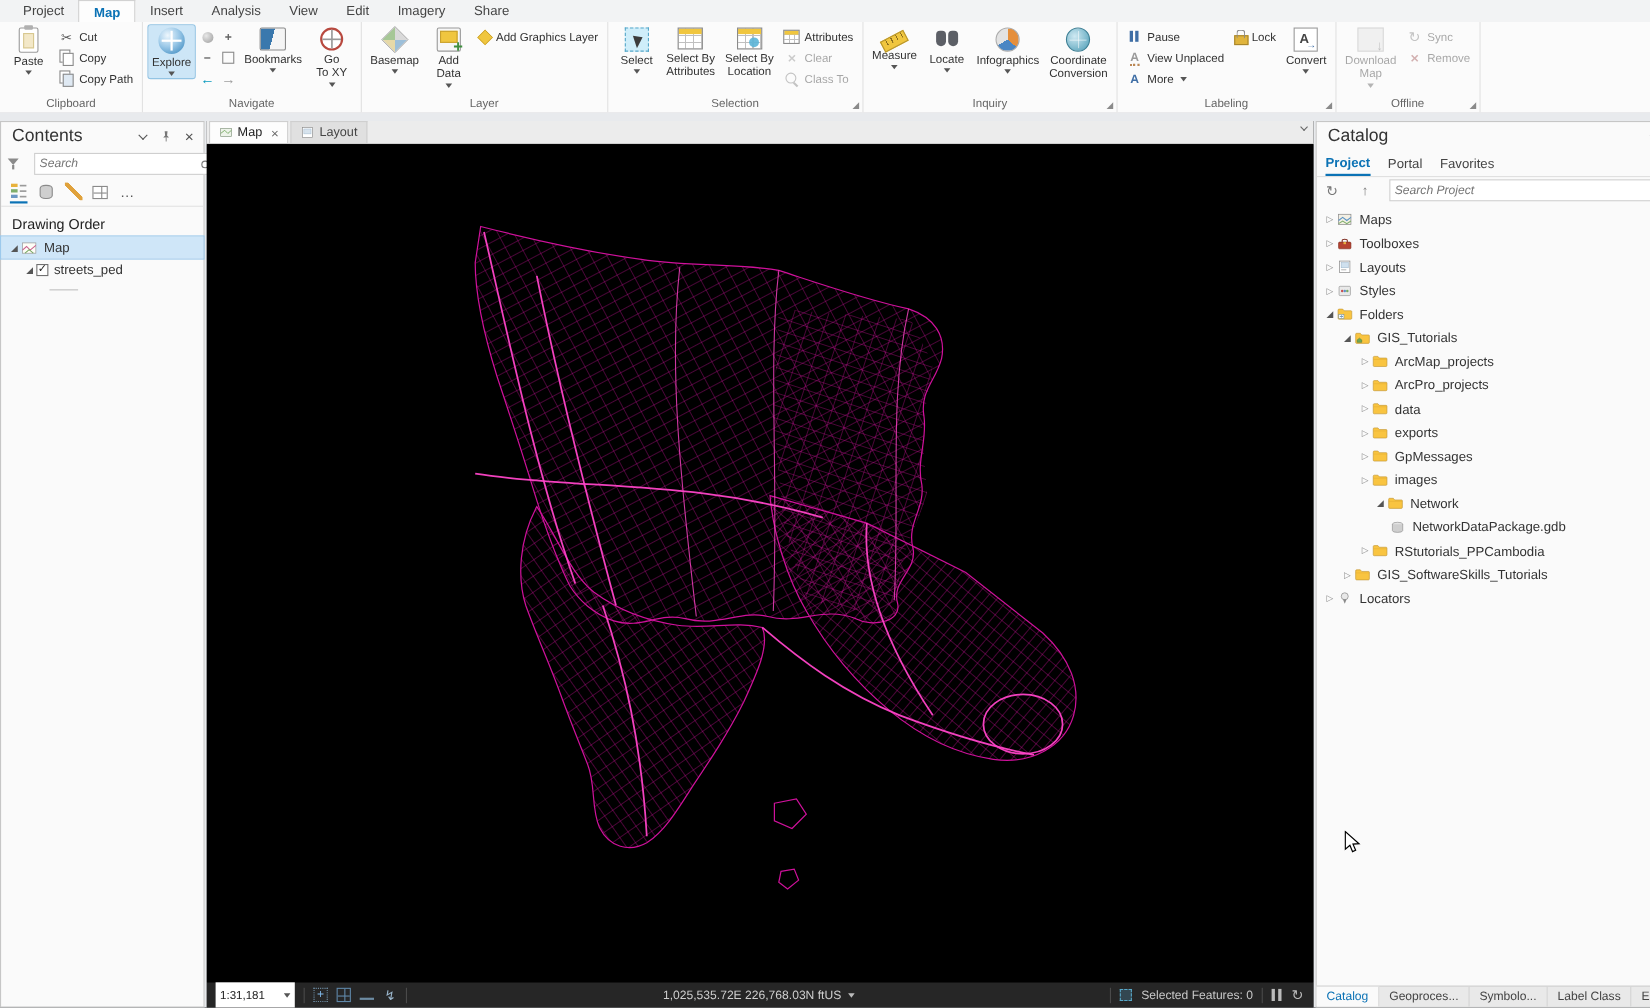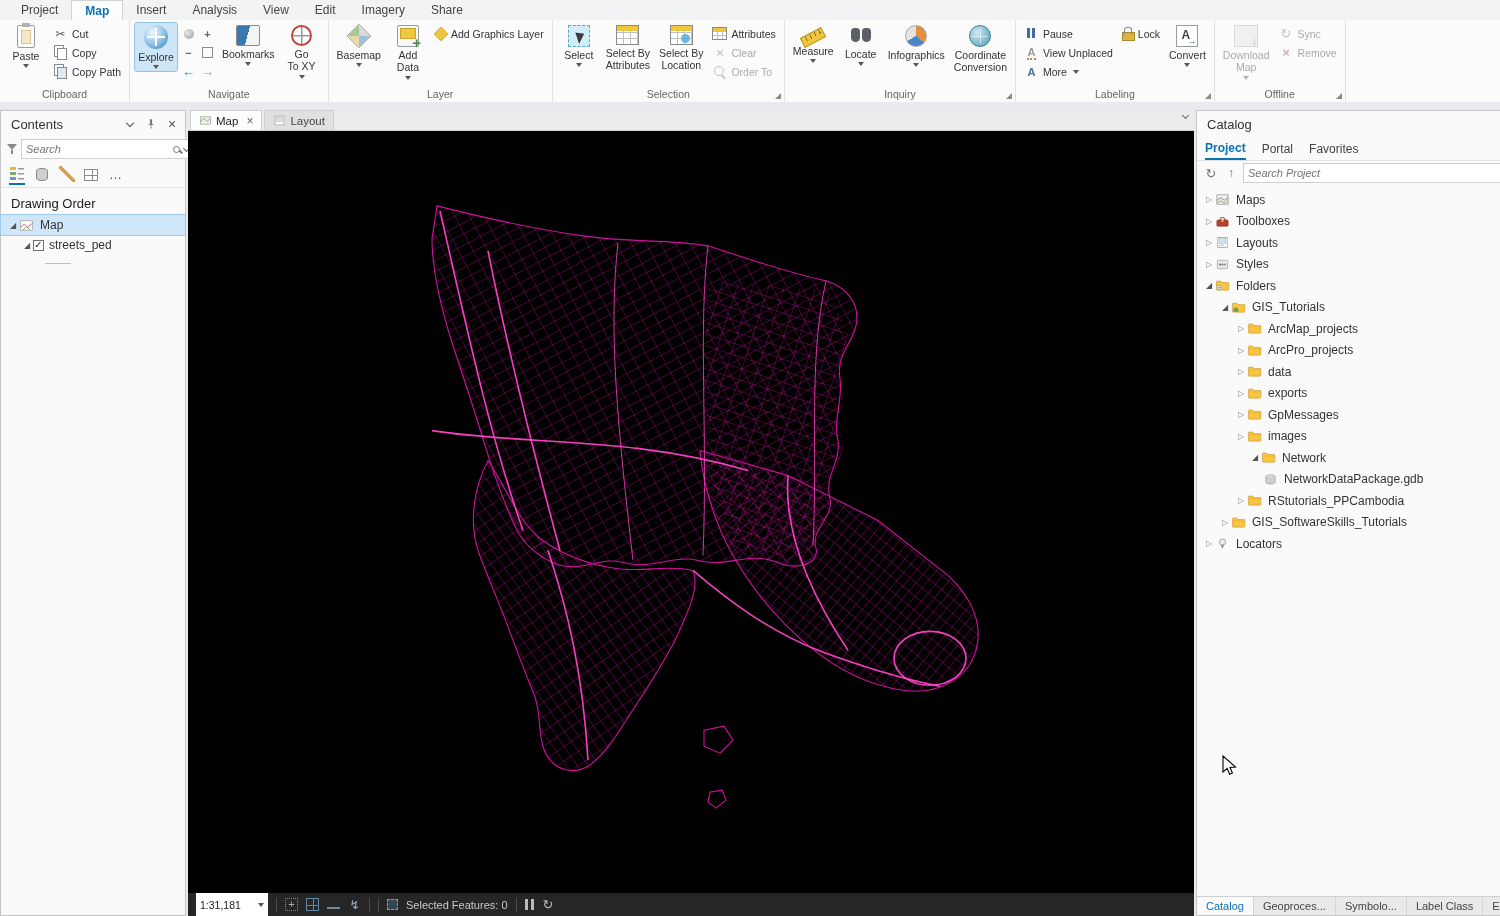--- a/index.html
+++ b/index.html
@@ -91,29 +91,29 @@
   .ic-fixed-zoom-out::before{content:"−";color:#666;font-weight:bold;}
   .ic-clear-limits::before{content:"";width:9px;height:9px;border:1.5px solid #8a8a8a;display:block;}
   .ic-prev-extent::before{content:"←";color:#0b9bbf;font-weight:bold;font-size:13px;}
   .ic-next-extent::before{content:"→";color:#9f9f9f;font-weight:bold;font-size:13px;}
 
   
   .panel{position:absolute;top:110px;bottom:0;background:#fafafa;border:1px solid #c6c6c6;display:flex;flex-direction:column;}
   #contents-panel{left:0;width:186px;}
   #catalog-panel{left:1196px;width:364px;}
   .phead{height:26px;display:flex;align-items:center;padding:0 6px 0 10px;}
-  .ptitle{font-size:13px;color:#333;flex:1;}
+  .ptitle{font-size:16px;color:#333;flex:1;}
   .picons{display:flex;align-items:center;gap:7px;}
   .pic{width:14px;height:14px;display:flex;align-items:center;justify-content:center;color:#666;cursor:pointer;}
   .pic-close::before{content:"×";font-size:14px;color:#555;}
   .chev{width:6px;height:6px;border-right:1.5px solid #555;border-bottom:1.5px solid #555;transform:rotate(45deg);margin-top:-3px;}
   .ticon{width:15px;height:15px;display:block;}
   .ticon-wrap{display:inline-flex;flex:none;margin-right:4px;}
 
-  .searchrow{display:flex;align-items:center;gap:4px;padding:2px 6px;}
+  .searchrow{display:flex;align-items:center;gap:14px;padding:2px 6px;}
   .funnel-wrap{width:14px;display:flex;flex-direction:column;align-items:center;cursor:pointer;}
   .funnel{width:0;height:0;border-left:5px solid transparent;border-right:5px solid transparent;border-top:6px solid #8a8a8a;}
   .funnel-wrap::after{content:"";width:2px;height:4px;background:#8a8a8a;}
   .searchbox{flex:1;display:flex;align-items:center;background:#fff;border:1px solid #cfcfcf;height:20px;padding:0 4px;gap:4px;}
   .searchbox input{flex:1;border:none;outline:none;font-size:11px;font-style:italic;color:#555;background:transparent;min-width:20px;font-family:"Liberation Sans",sans-serif;}
   .mag{width:7px;height:7px;border:1.5px solid #777;border-radius:50%;position:relative;flex:none;}
   .mag::after{content:"";position:absolute;width:4px;height:1.5px;background:#777;transform:rotate(45deg);right:-3.5px;bottom:-1px;}
   .mini-chev{width:5px;height:5px;border-right:1.2px solid #666;border-bottom:1.2px solid #666;transform:rotate(45deg);margin-top:-2px;flex:none;cursor:pointer;}
 
   .ct-toolbar{display:flex;align-items:center;gap:9px;padding:4px 4px 2px 8px;border-bottom:1px solid #e3e3e3;}
@@ -397,21 +397,21 @@
               <div class="rbtn-sm">
                 <span class="ic sm ic-attributes"></span>
                 <span class="lbl">Attributes</span>
               </div>
               <div class="rbtn-sm disabled">
                 <span class="ic sm ic-clear"></span>
                 <span class="lbl">Clear</span>
               </div>
               <div class="rbtn-sm disabled">
                 <span class="ic sm ic-zoom-to"></span>
-                <span class="lbl">Order To</span>
+                <span class="lbl">Class To</span>
               </div>
             </div>
           </div>
           <div class="rfooter">
             <span class="rglabel">Selection</span>
             <span class="launcher"></span>
           </div>
         </div>
         <div class="rgroup">
           <div class="rbody">
@@ -623,20 +623,24 @@
       <span id="scale-box">
         <input value="1:31,181" style="">
         <span class="sb-caret"></span>
       </span>
       <span class="sb-sep"></span>
       <span class="sb-ic sb-plusgrid"></span>
       <span class="sb-ic sb-grid"></span>
       <span class="sb-ic sb-rule"></span>
       <span class="sb-ic sb-flash"></span>
       <span class="sb-sep"></span>
+      <span id="coords-wrap">
+        <span>1,025,535.72E 226,768.03N ftUS</span>
+        <span class="sb-caret light"></span>
+      </span>
       <span class="sb-sep"></span>
       <span class="sb-ic sb-selbox"></span>
       <span>Selected Features: 0</span>
       <span class="sb-sep"></span>
       <span class="sb-ic sb-pause"></span>
       <span class="sb-ic sb-refresh"></span>
     </div>
   </div>
 
   <div id="catalog-panel" class="panel">

